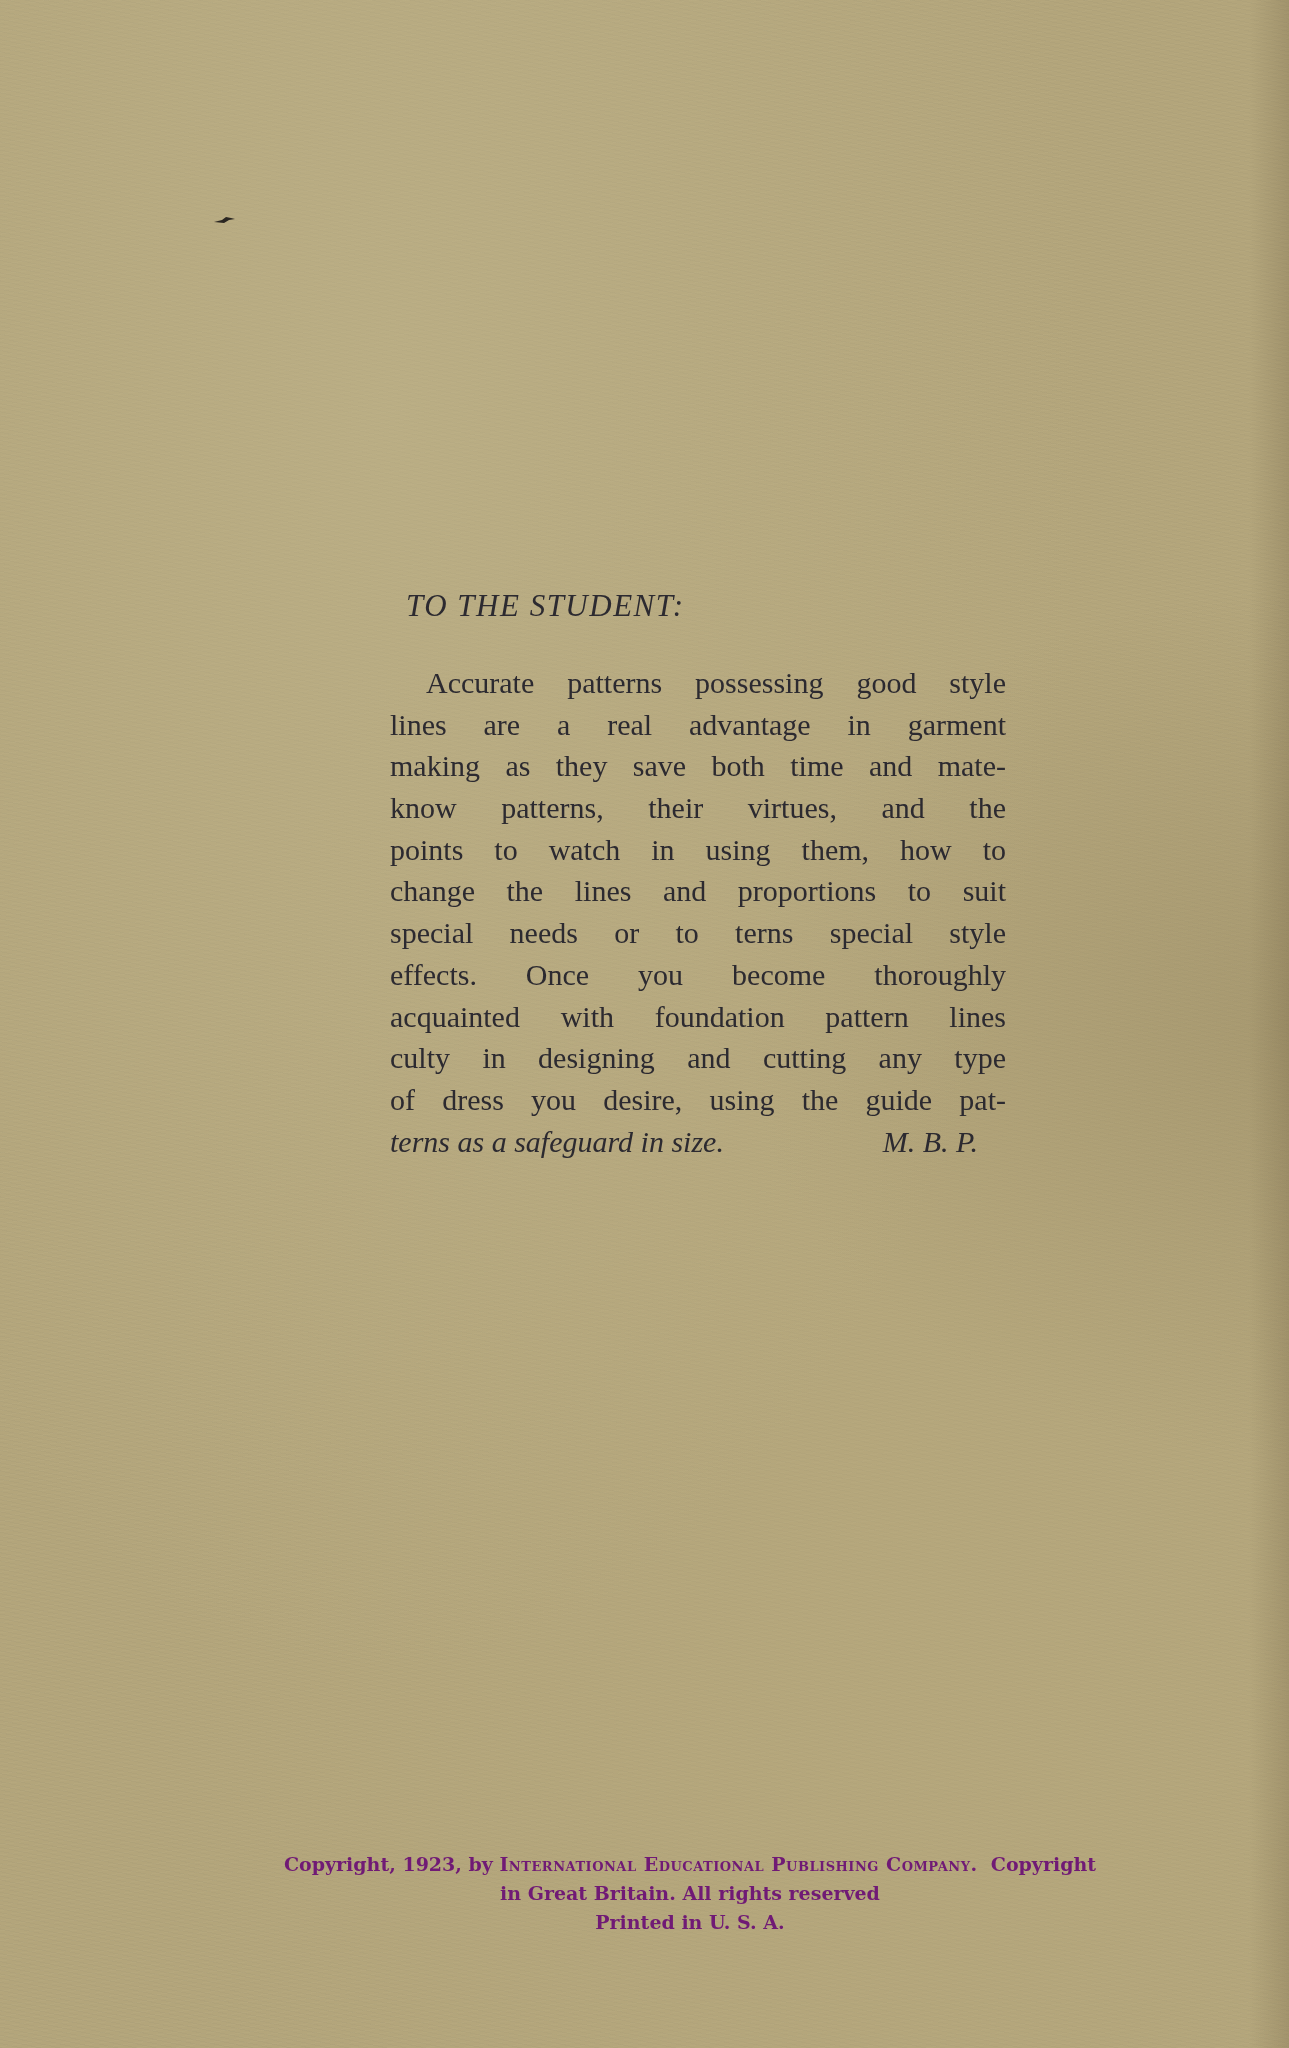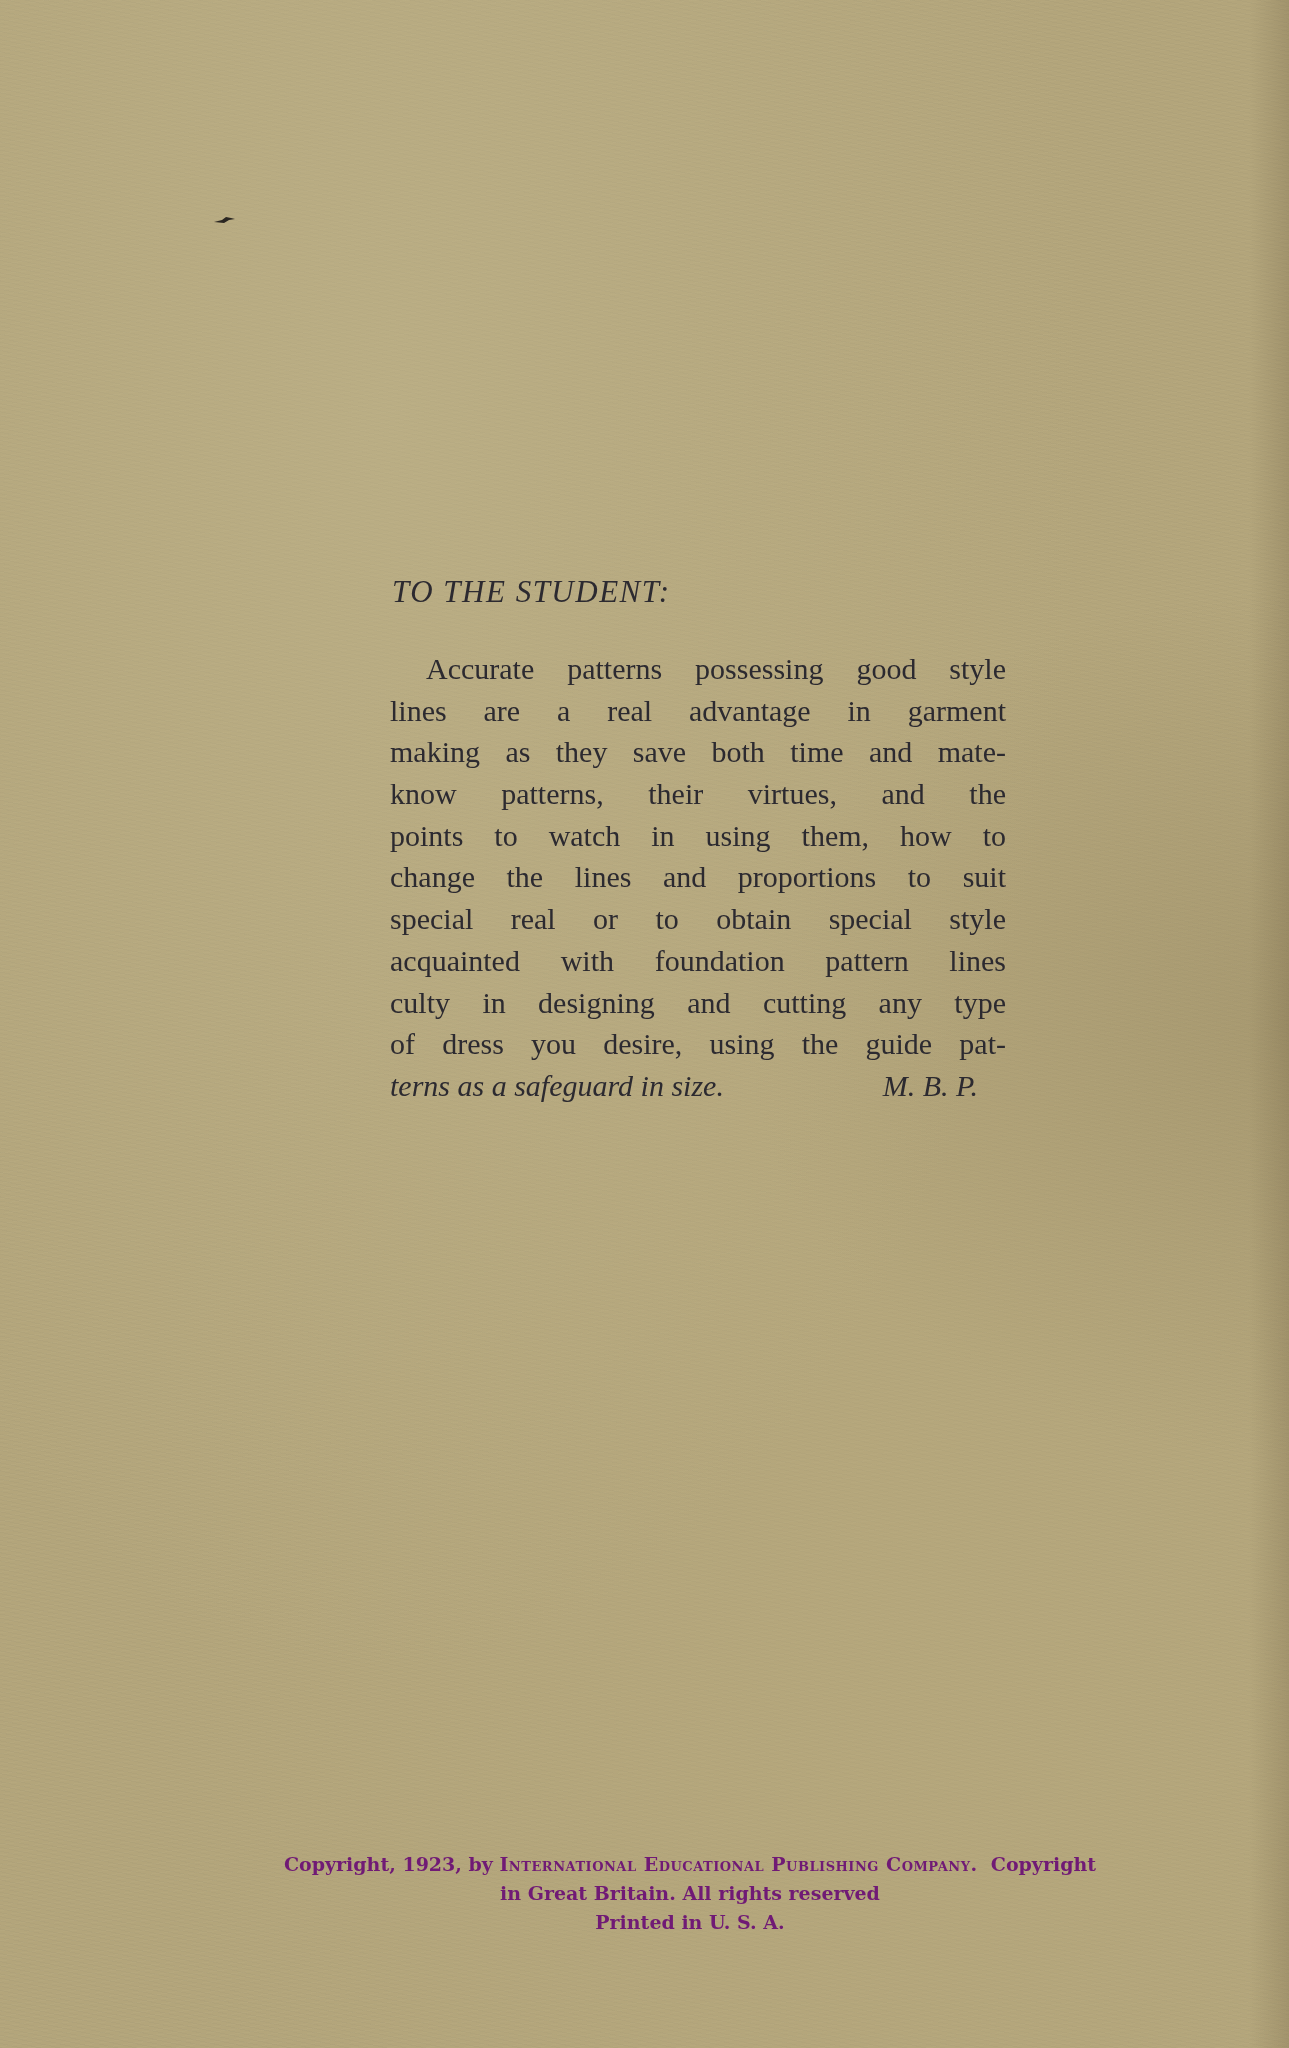--- a/index.html
+++ b/index.html
@@ -45,21 +45,21 @@
       top: 566px;
       width: 616px;
       color: #2c2a30;
       font-family: "Liberation Serif", "DejaVu Serif", serif;
     }
     .preface-heading {
       font-style: italic;
       font-size: 31px;
       letter-spacing: 1.5px;
       line-height: 48px;
-      margin: 2px;
+      margin: 16px;
       font-weight: normal;
       white-space: nowrap;
     }
     .preface-body {
       margin: 0;
       font-size: 30px;
       line-height: 41.7px;
     }
     .line {
       display: block;
@@ -114,21 +114,22 @@
 
   <section class="preface">
     <h1 class="preface-heading">TO THE STUDENT:</h1>
     <div class="preface-body">
       <span class="line first">Accurate patterns possessing good style</span>
       <span class="line">lines are a real advantage in garment</span>
       <span class="line">making as they save both time and mate-</span>
       <span class="line">know patterns, their virtues, and the</span>
       <span class="line">points to watch in using them, how to</span>
       <span class="line">change the lines and proportions to suit</span>
-      <span class="line">special real or to obtain special style</span>
+      <span class="line">special needs or to terns special style</span>
+      <span class="line">effects. Once you become thoroughly</span>
       <span class="line">acquainted with foundation pattern lines</span>
       <span class="line">culty in designing and cutting any type</span>
       <span class="line">of dress you desire, using the guide pat-</span>
       <span class="line last">
         <span>terns as a safeguard in size.</span>
         <span>M. B. P.</span>
       </span>
     </div>
   </section>
 

